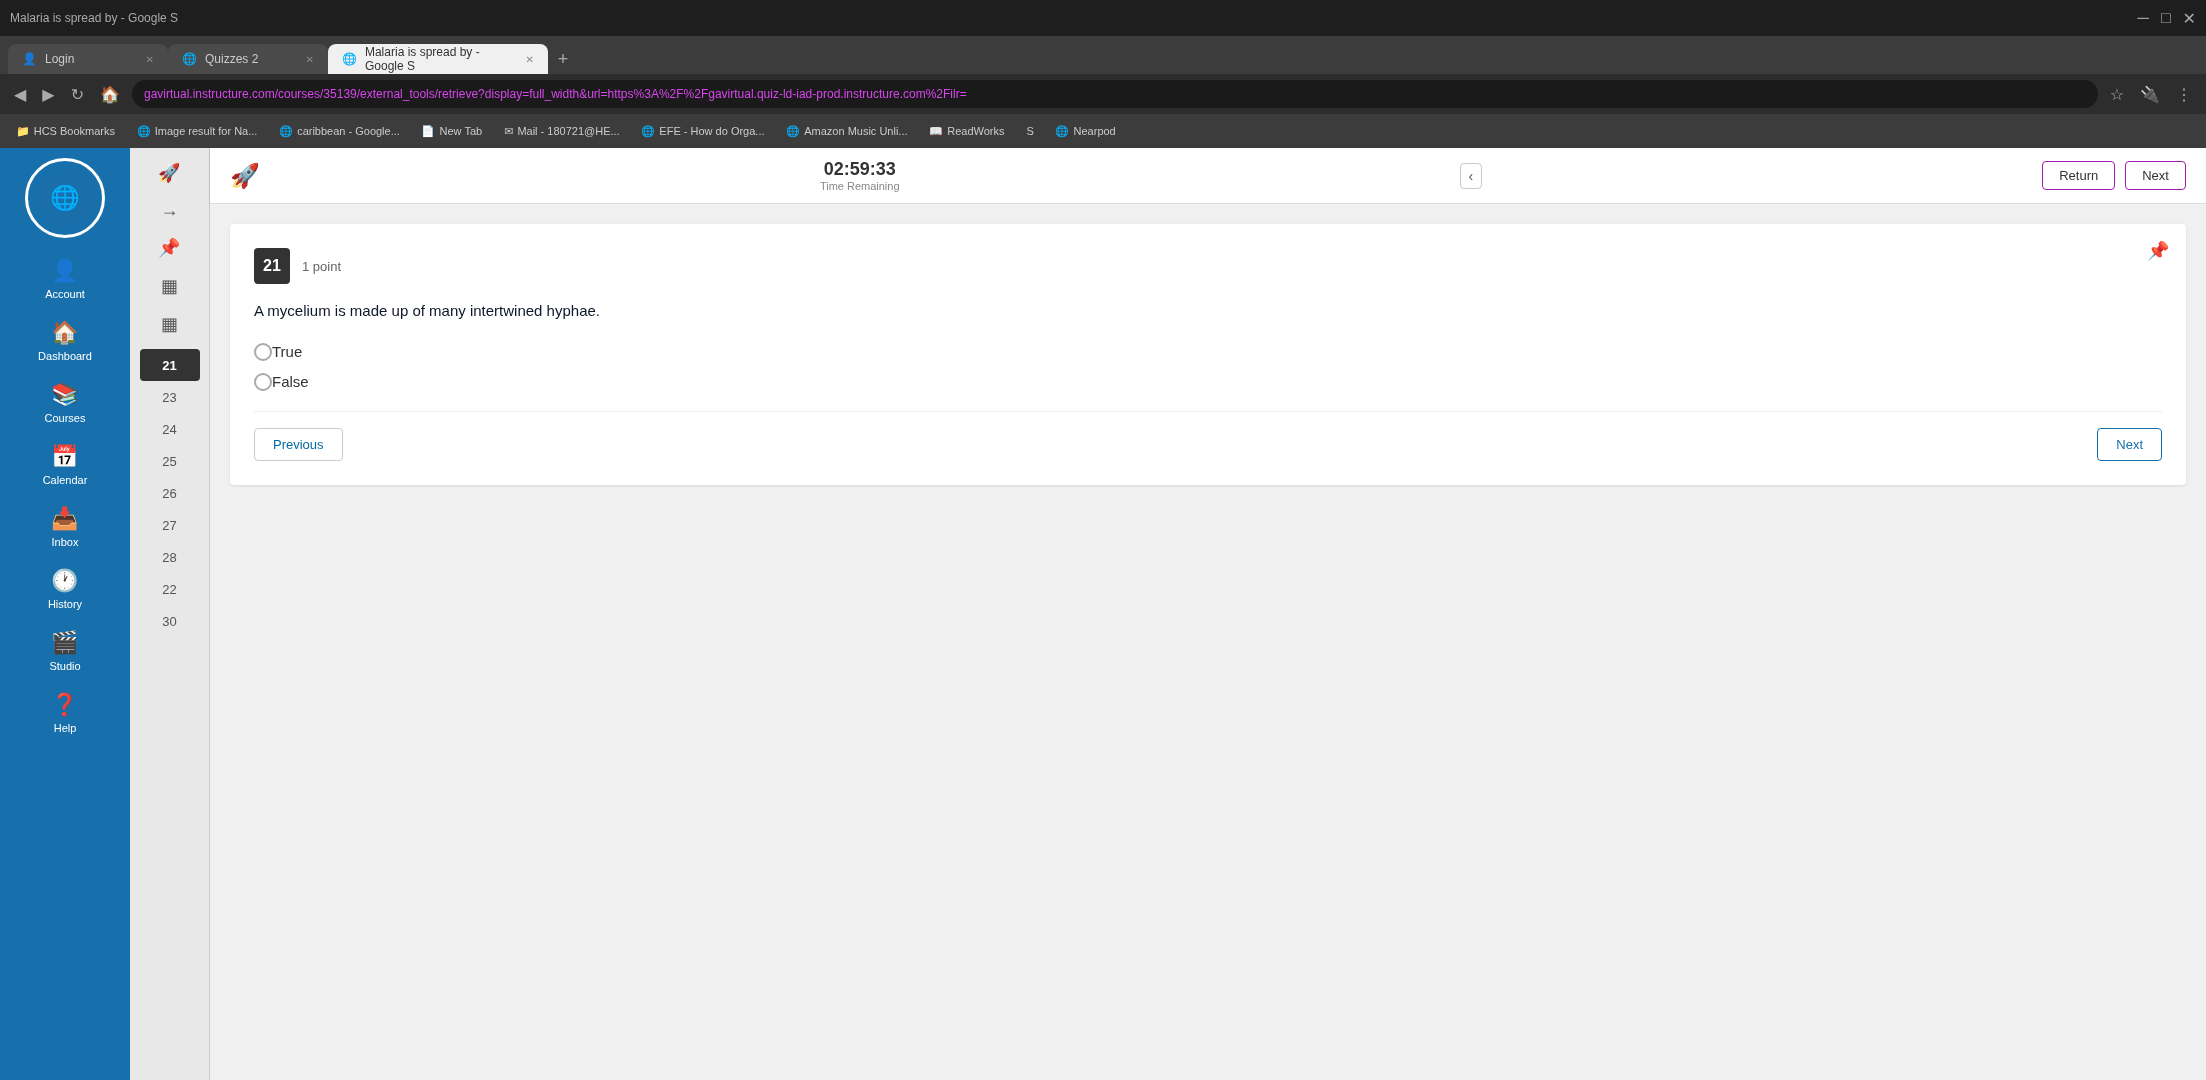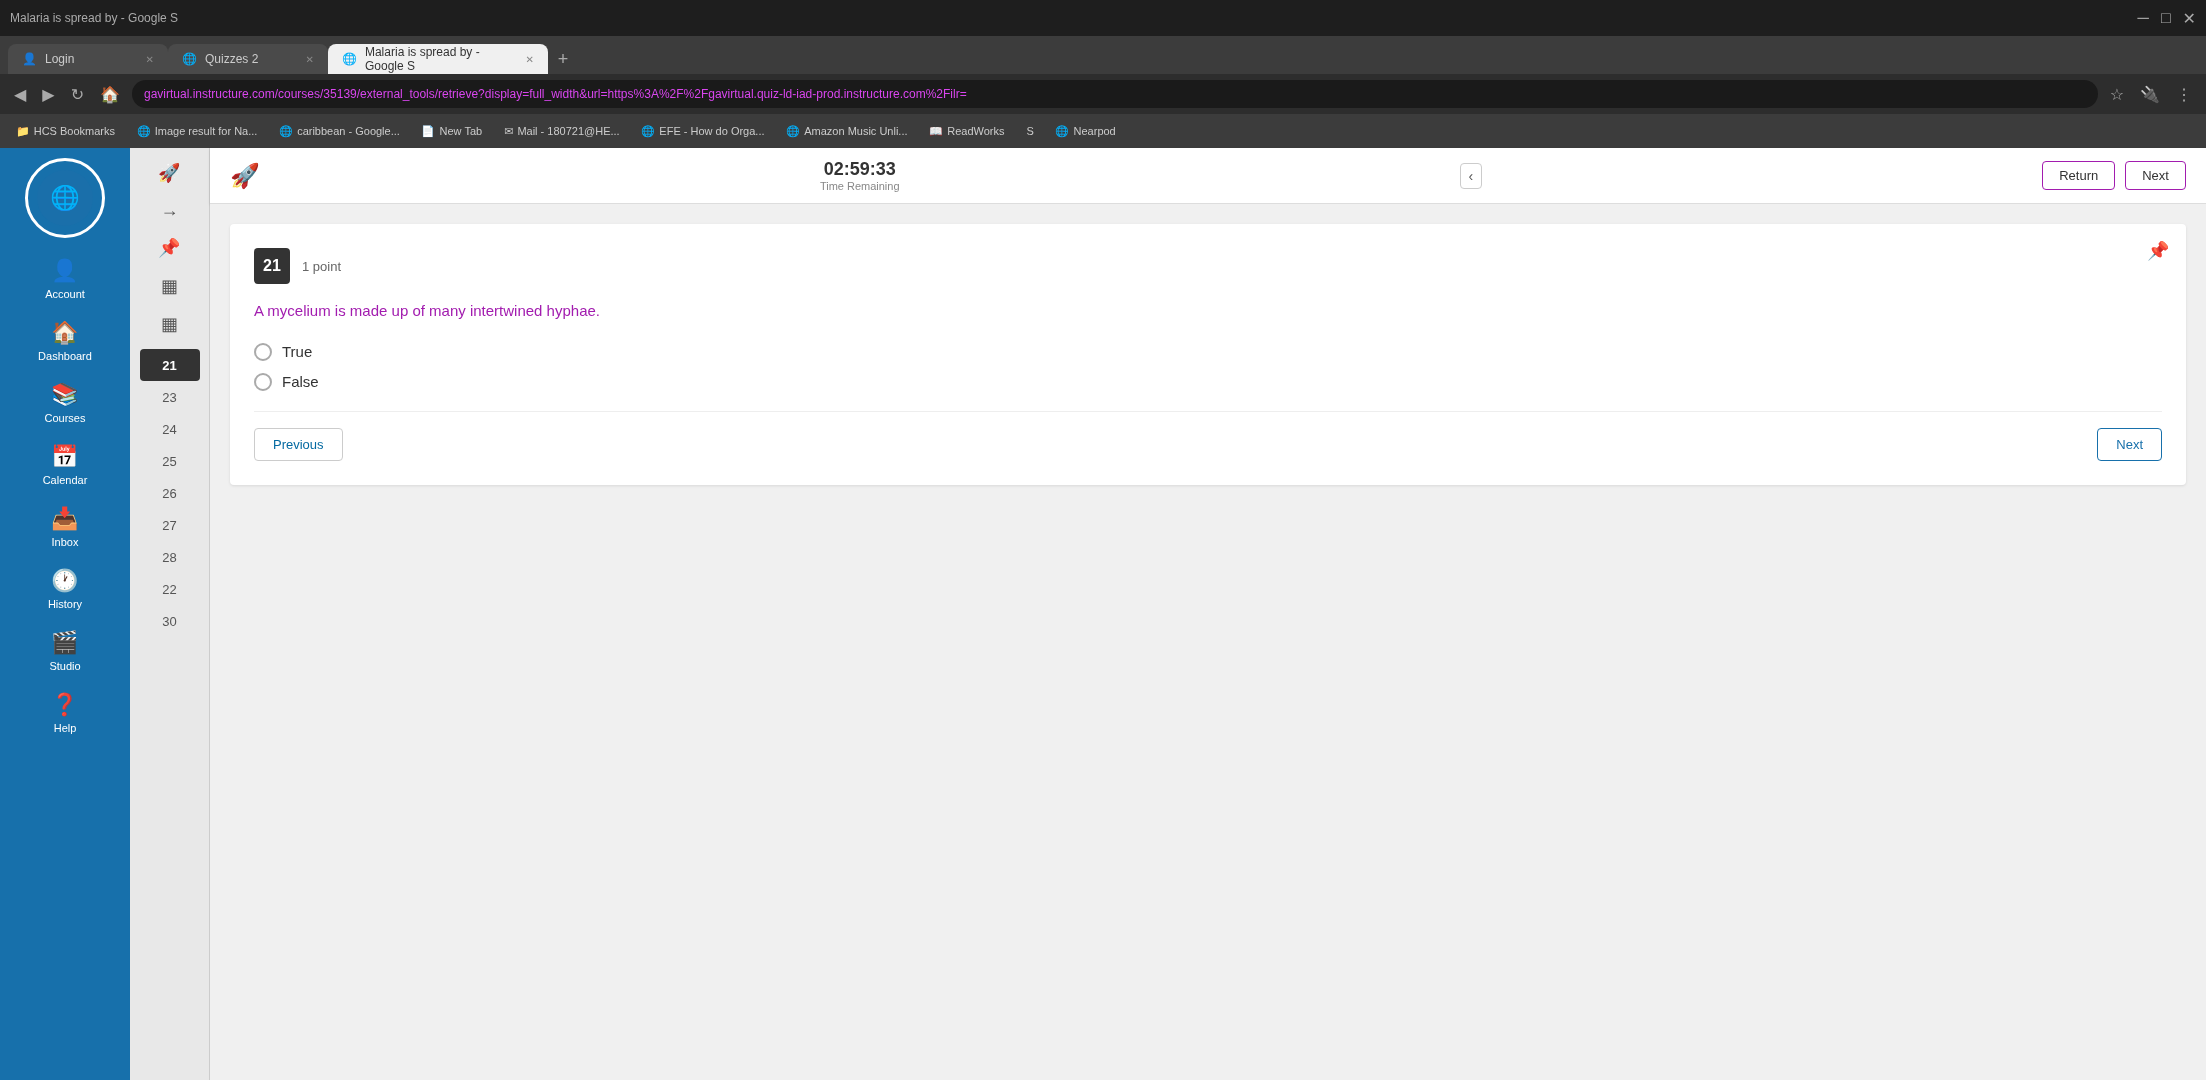--- a/index.html
+++ b/index.html
@@ -349,36 +349,36 @@
       position: absolute;
       right: 16px;
       top: 16px;
       font-size: 18px;
       color: #999;
       cursor: pointer;
     }
 
     .question-text {
       font-size: 15px;
-      color: #a21caf;
+      color: #0f172a;
       margin-bottom: 20px;
       line-height: 1.5;
     }
 
     .answer-options {
       display: flex;
       flex-direction: column;
       gap: 12px;
       margin-bottom: 20px;
     }
 
     .answer-option {
       display: flex;
       align-items: center;
-      gap: 10px;
+      gap: 0;
       cursor: pointer;
     }
 
     .answer-radio {
       width: 18px;
       height: 18px;
       border: 2px solid #aaa;
       border-radius: 50%;
       background: #fff;
       flex-shrink: 0;

